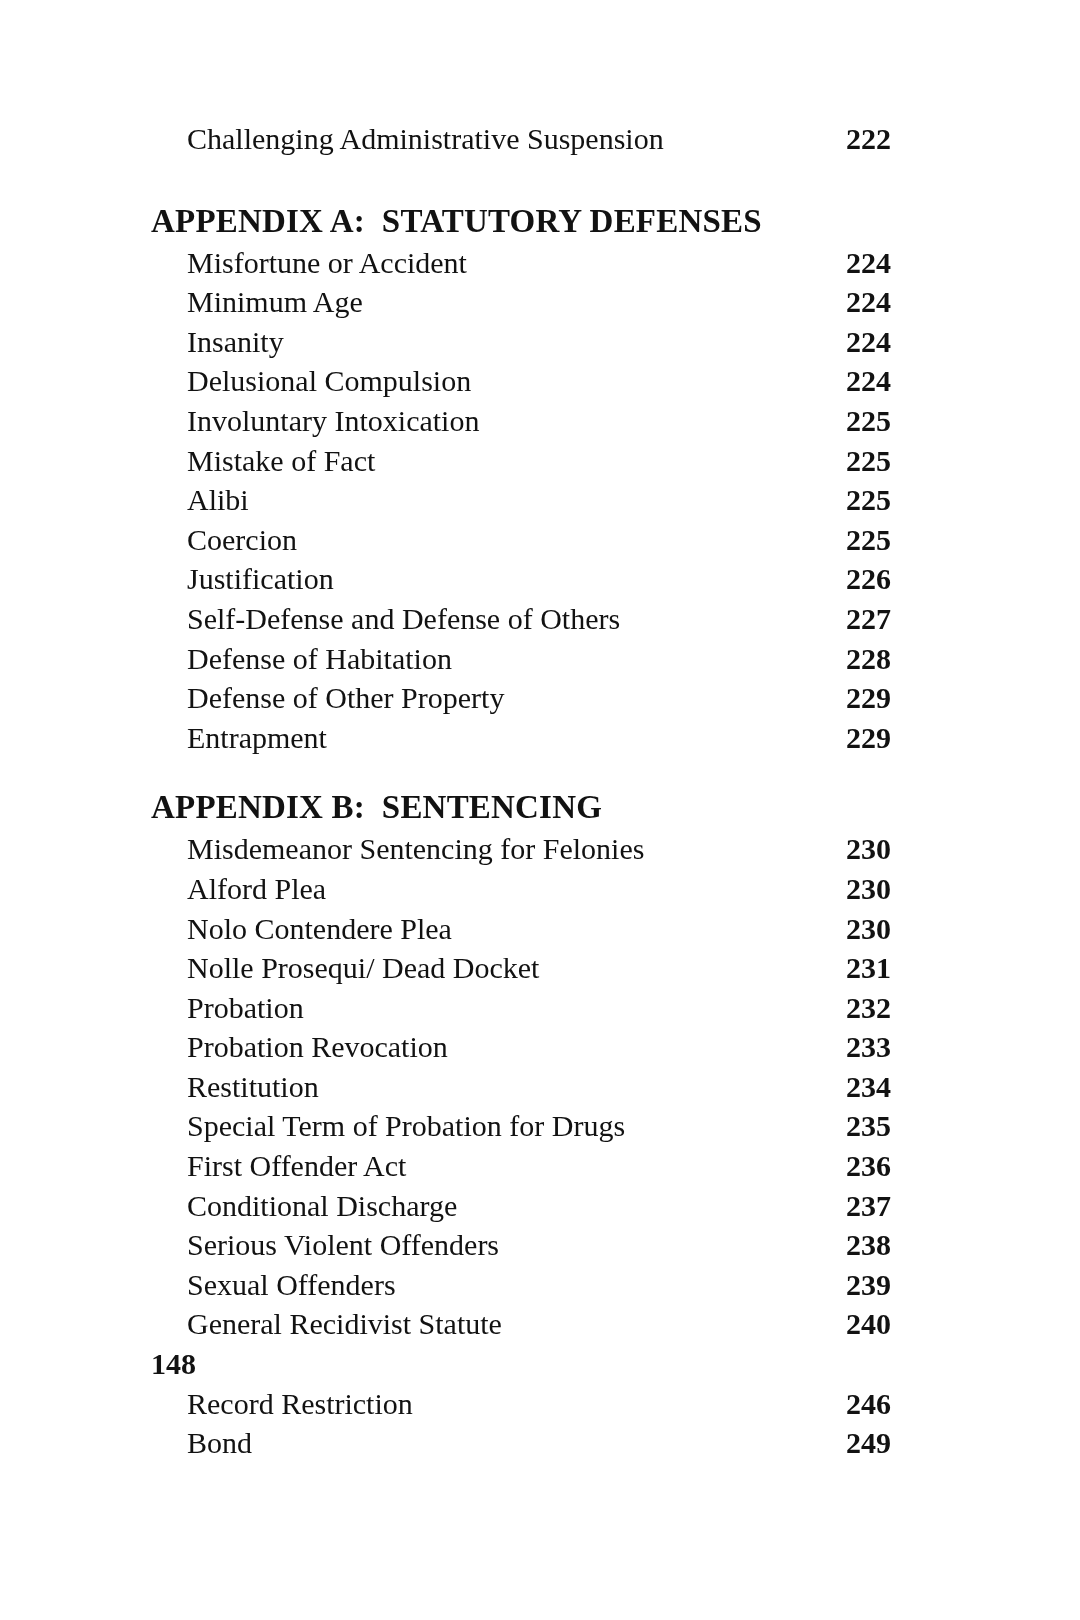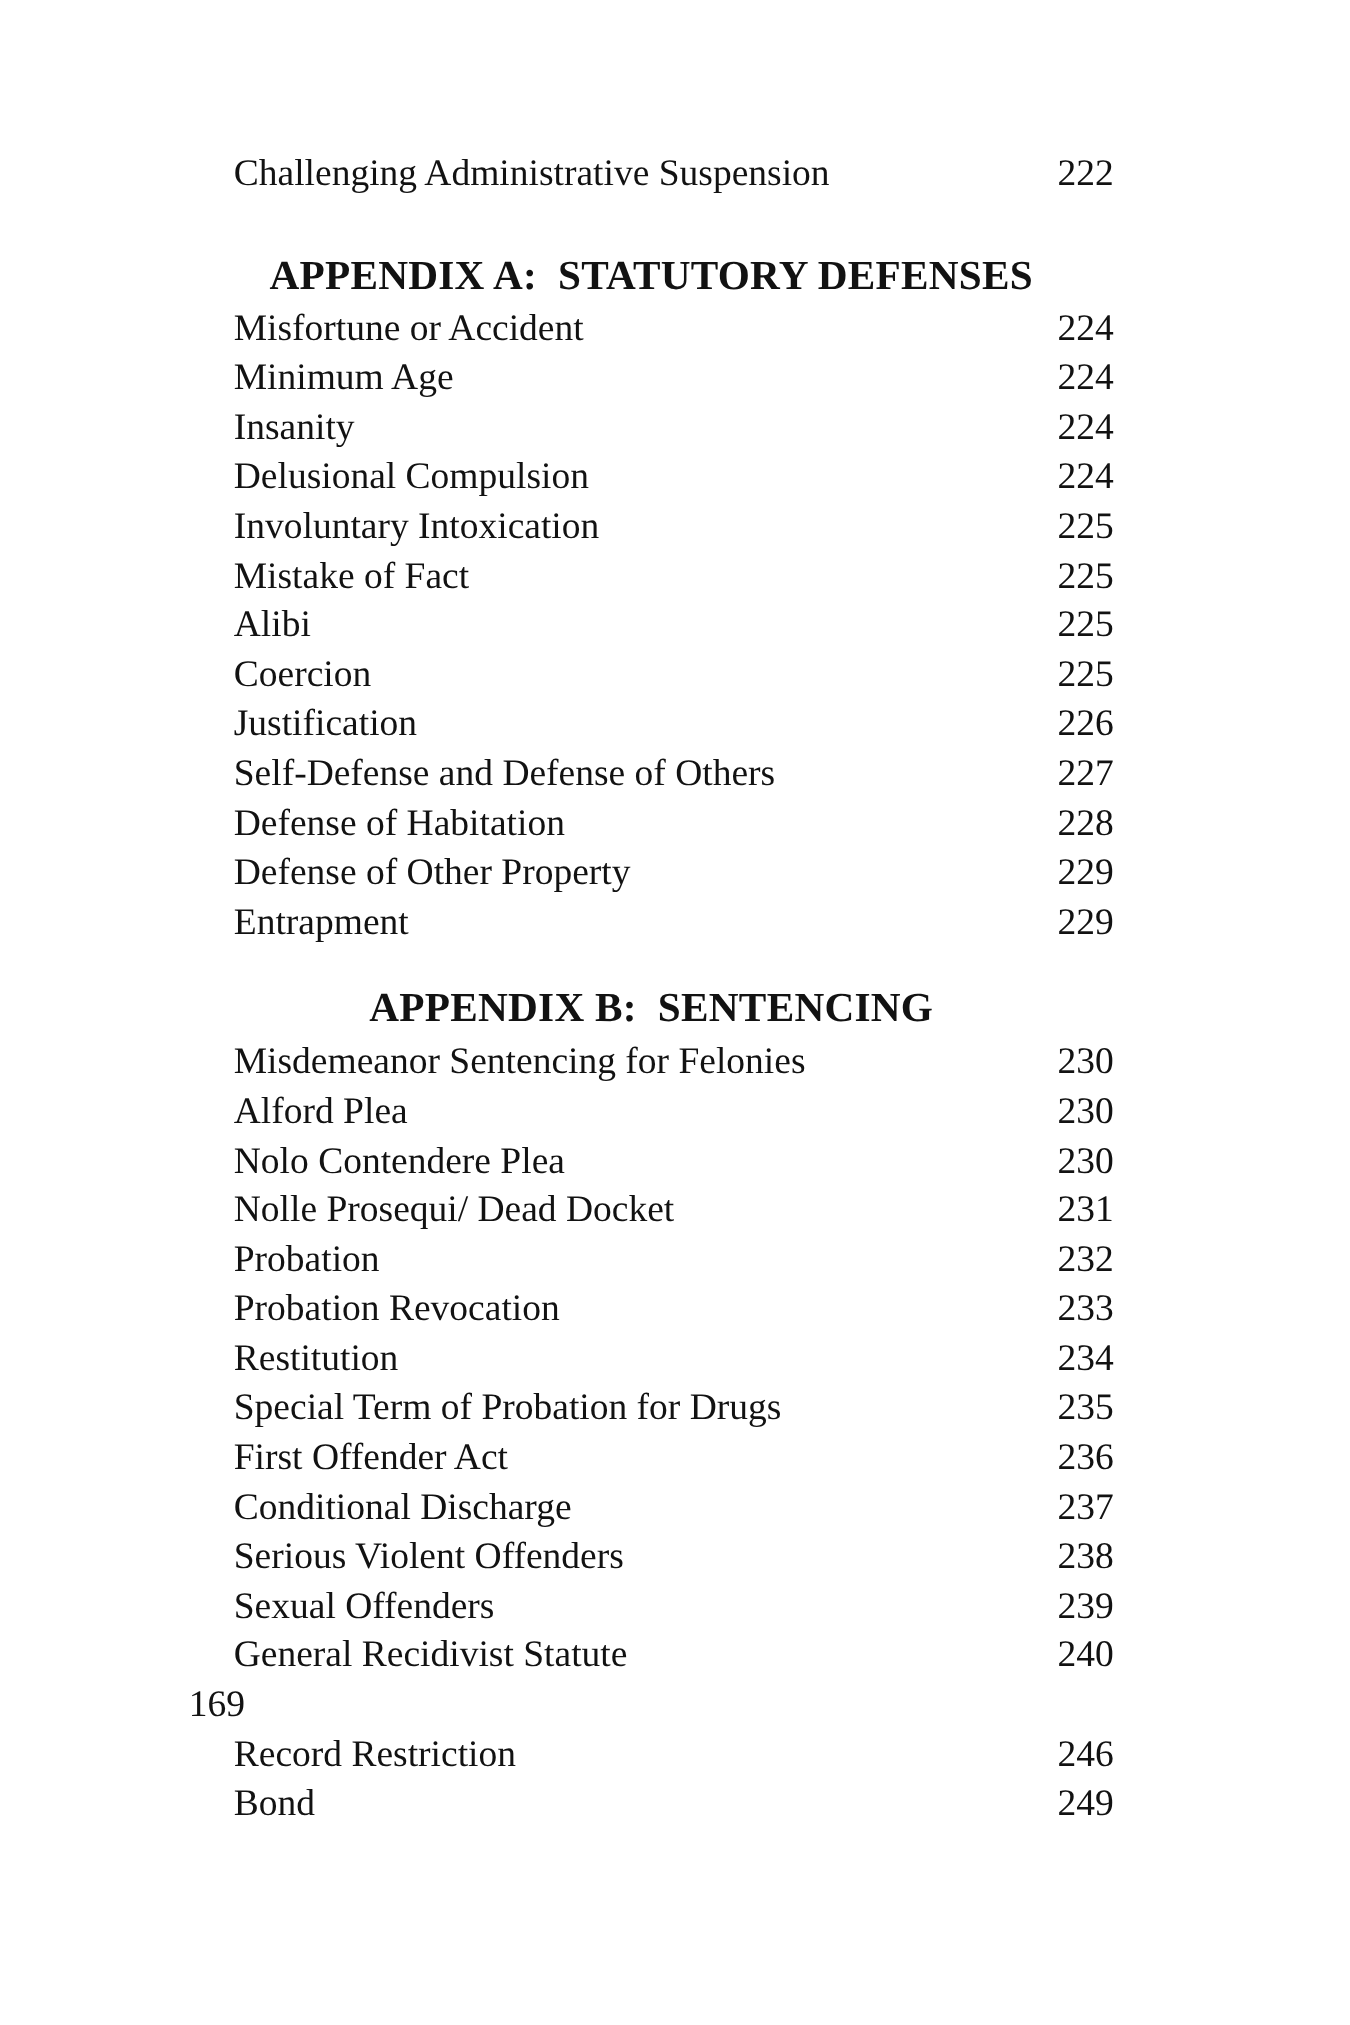--- a/index.html
+++ b/index.html
@@ -28,29 +28,29 @@
     line-height: 39.6px;
     font-size: 30px;
   }
   .row .label {
     padding-left: 36px;
     white-space: pre;
   }
   .row .pagenum {
     text-align: right;
     white-space: pre;
+    font-weight: bold;
   }
   .toc-section .heading {
     margin: 0;
     font-size: 33px;
     font-weight: 700;
     line-height: 44px;
     white-space: pre;
     letter-spacing: 0.2px;
-    text-align: center;
   }
   .section-a { margin-top: 40px; }
   .section-b { margin-top: 28px; }
 </style>
 </head>
 <body>
 
 <div class="page">
   <div class="toc">
 
@@ -192,21 +192,21 @@
     <span class="label">Sexual Offenders</span>
     <span class="pagenum">239</span>
   </div>
 
   <div class="row">
     <span class="label">General Recidivist Statute</span>
     <span class="pagenum">240</span>
   </div>
 
   <div class="row">
-    <span class="pagenum">169</span>
+    <span class="pagenum">148</span>
   </div>
 
   <div class="row">
     <span class="label">Record Restriction</span>
     <span class="pagenum">246</span>
   </div>
 
   <div class="row">
     <span class="label">Bond</span>
     <span class="pagenum">249</span>

